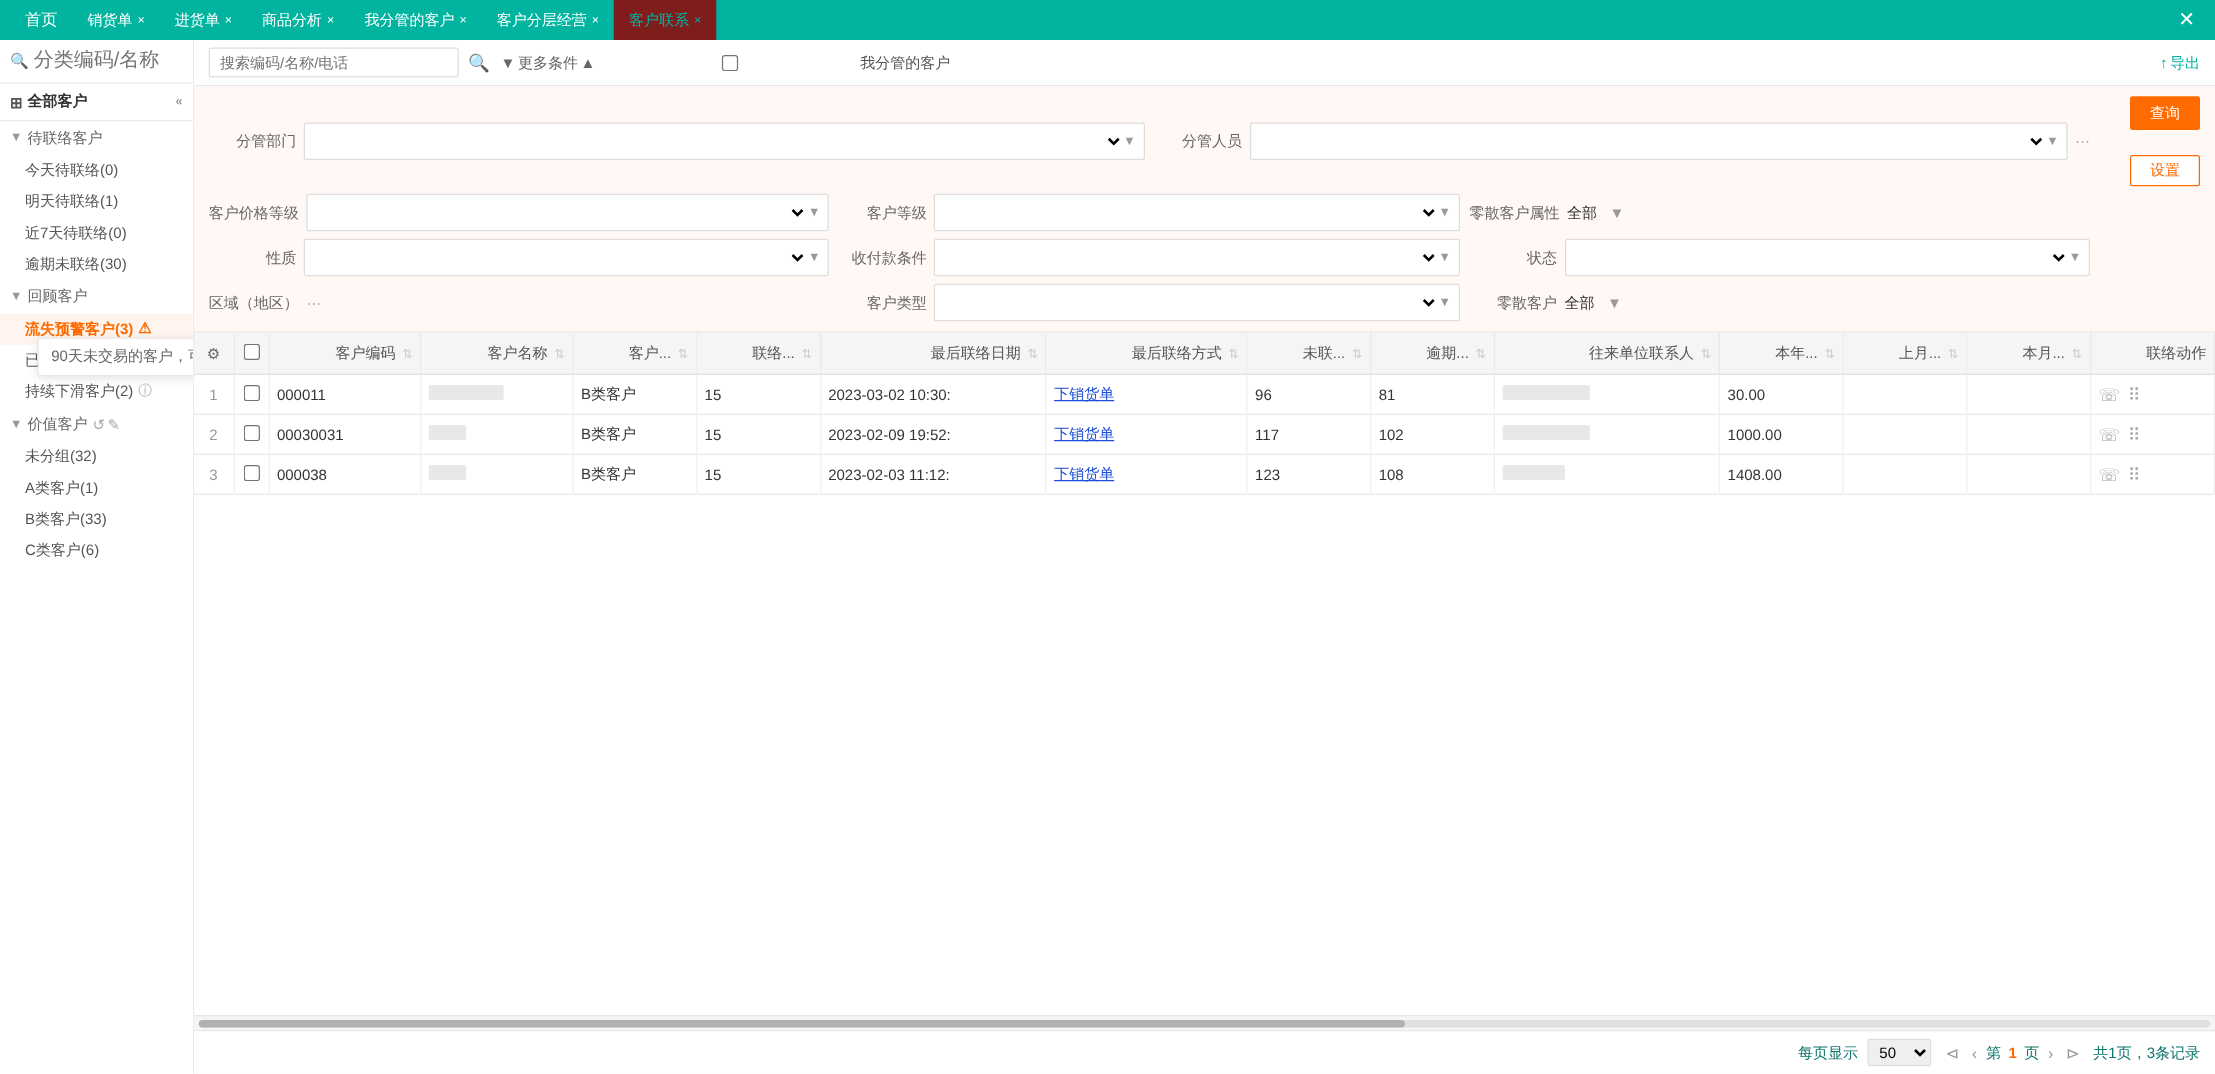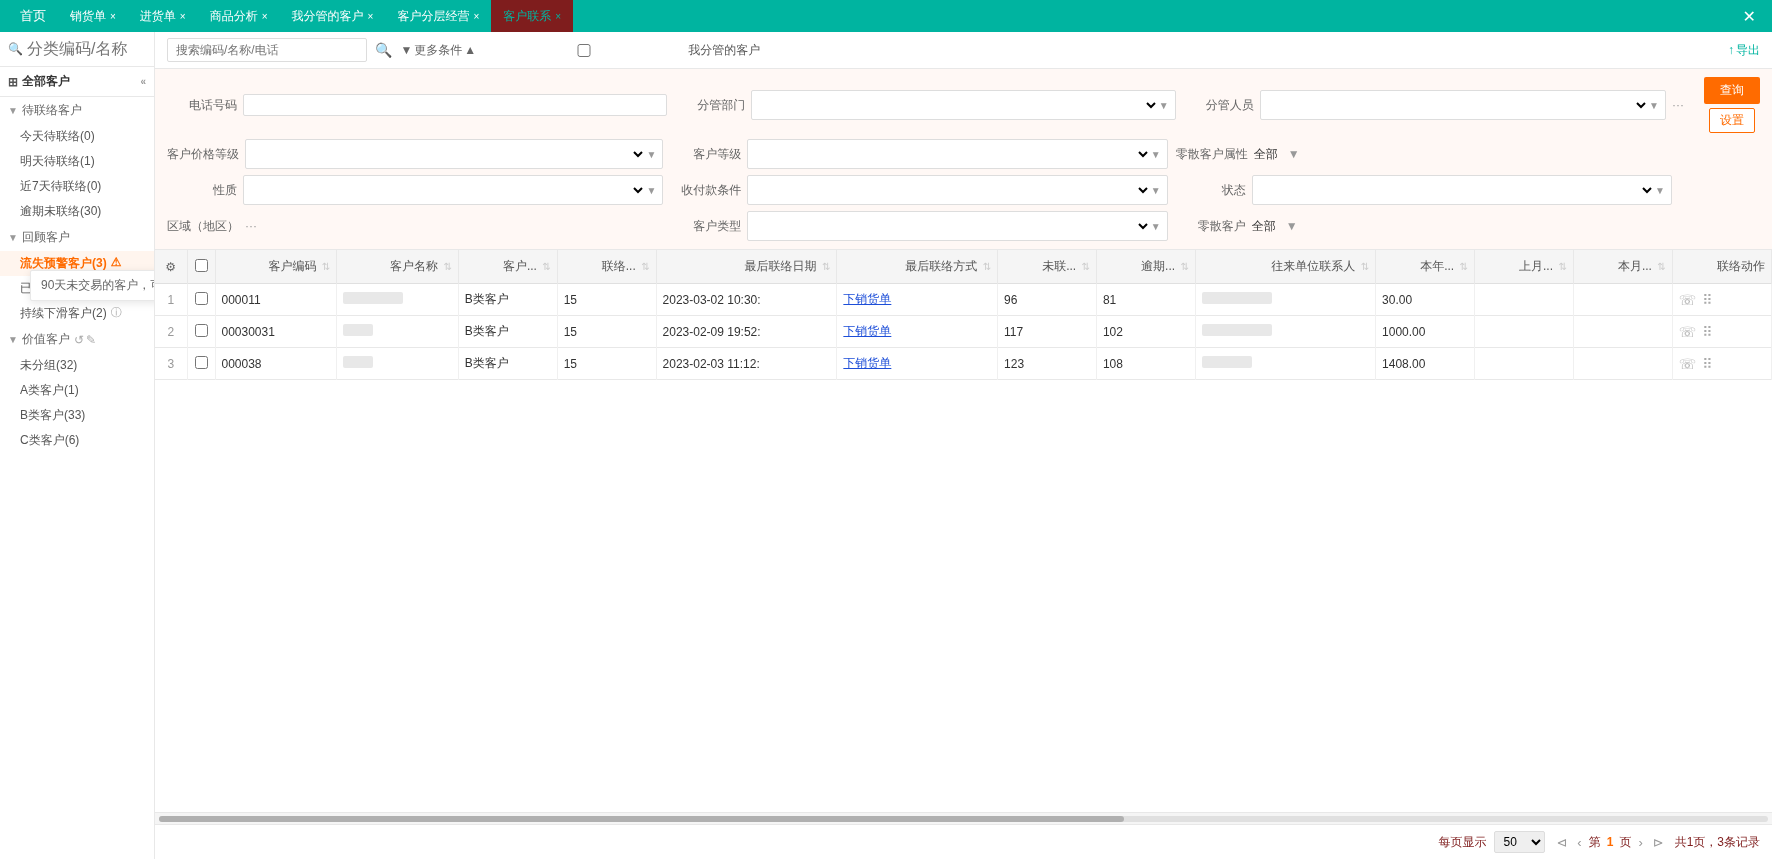--- a/index.html
+++ b/index.html
@@ -297,21 +297,21 @@
     
     .table-footer {
       border-top: 1px solid #e8e8e8;
       padding: 6px 12px;
       display: flex;
       align-items: center;
       justify-content: flex-end;
       gap: 8px;
       background: white;
     }
-    .footer-text { color: #7f1d1d; text-align: center; }
+    .footer-text { color: #0f766e; text-align: center; }
     .page-size-select {
       border: 1px solid #ddd;
       border-radius: 2px;
       padding: 2px 4px;
       outline: none;
       font-size: 12px;
     }
     .page-nav { display: flex; align-items: center; gap: 4px; color: #666; }
     .page-nav .page-btn { cursor: pointer; color: #999; font-size: 13px; padding: 0 3px; }
     .page-nav .page-num { color: #ff6b00; font-weight: bold; margin: 0 2px; }
@@ -466,39 +466,35 @@
       <div class="export-btn">
         <span>↑</span>
         <span>导出</span>
       </div>
     </div>
 
     <div class="advanced-filters">
 
       <div class="filter-row">
         <div class="filter-field">
-          <label class="filter-inline-label">电话号码</label>
-          <input type="text" style="">
-        </div>
-        <div class="filter-field">
           <label class="filter-inline-label">分管部门</label>
           <div class="filter-select-wrapper">
             <select></select>
             <span class="arrow-down">▼</span>
           </div>
         </div>
         <div class="filter-field">
           <label class="filter-inline-label">分管人员</label>
           <div class="filter-select-wrapper">
             <select></select>
             <span class="arrow-down">▼</span>
           </div>
           <span class="filter-dots">···</span>
         </div>
-        <div style="display:flex;flex-direction:column;gap:4px;margin-left:12px;align-items:center;">
+        <div style="display:flex;flex-direction:column;gap:20px;margin-left:24px;">
           <button class="query-btn">查询</button>
           <button class="settings-btn">设置</button>
         </div>
       </div>
 
       <div class="filter-row">
         <div class="filter-field">
           <label class="filter-inline-label">客户价格等级</label>
           <div class="filter-select-wrapper">
             <select></select>

